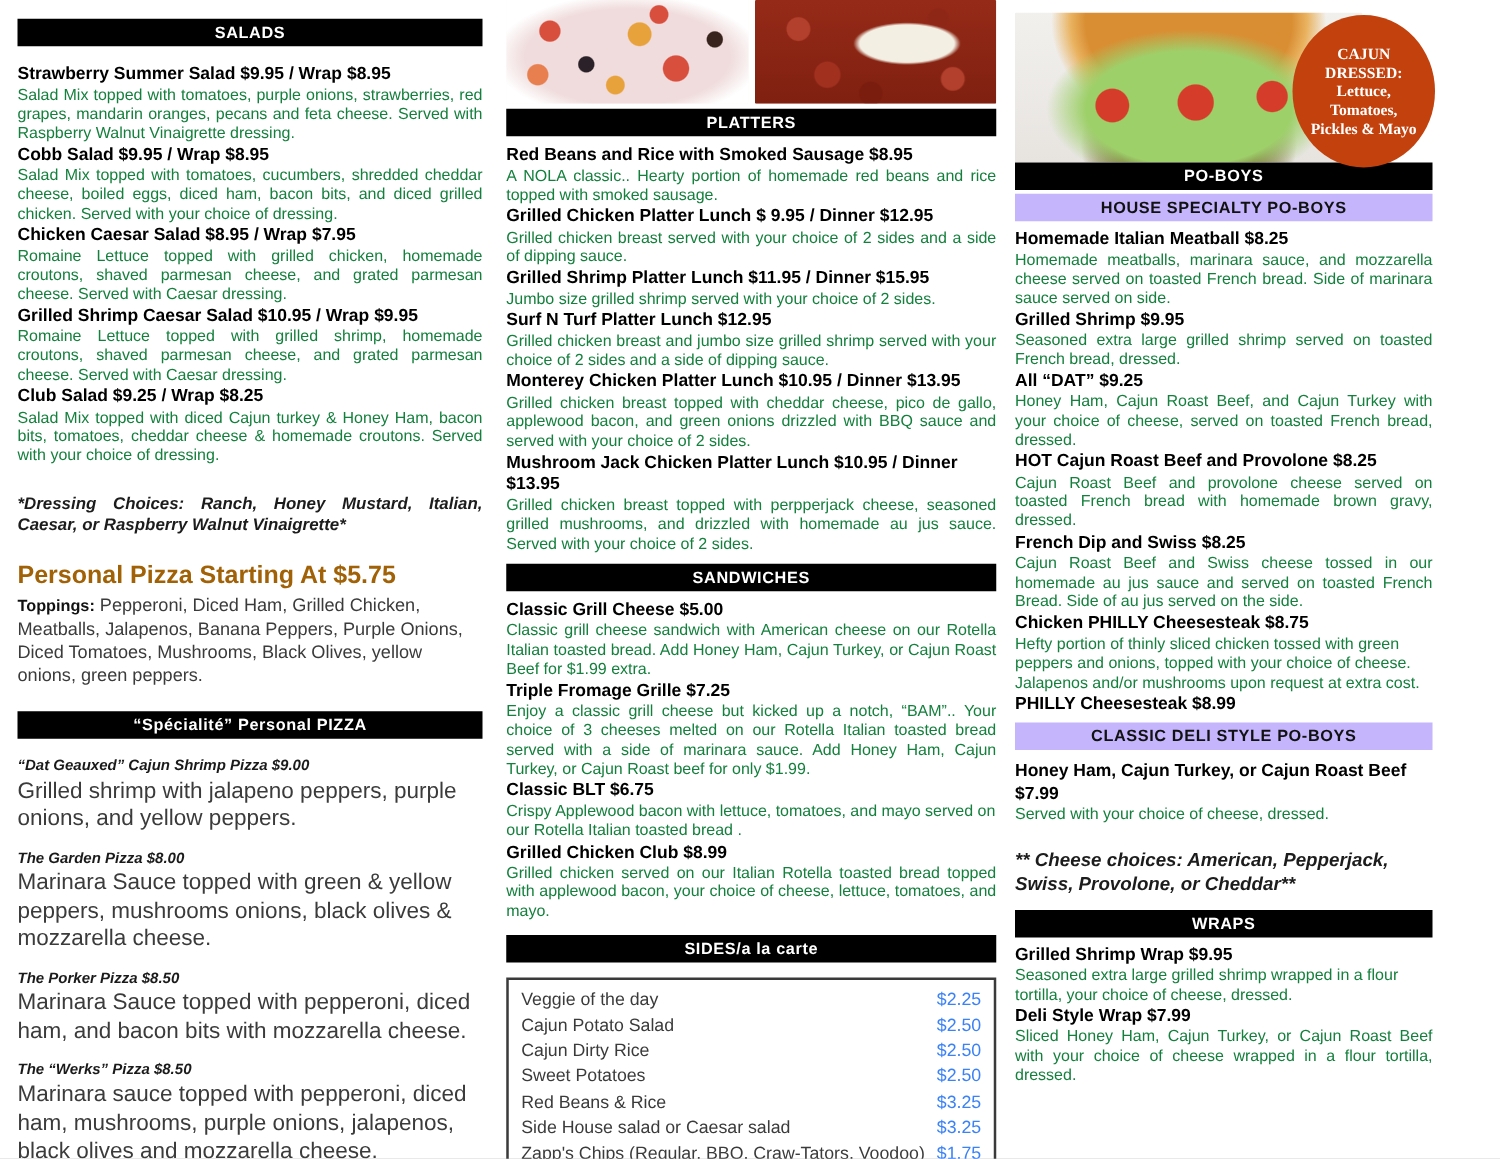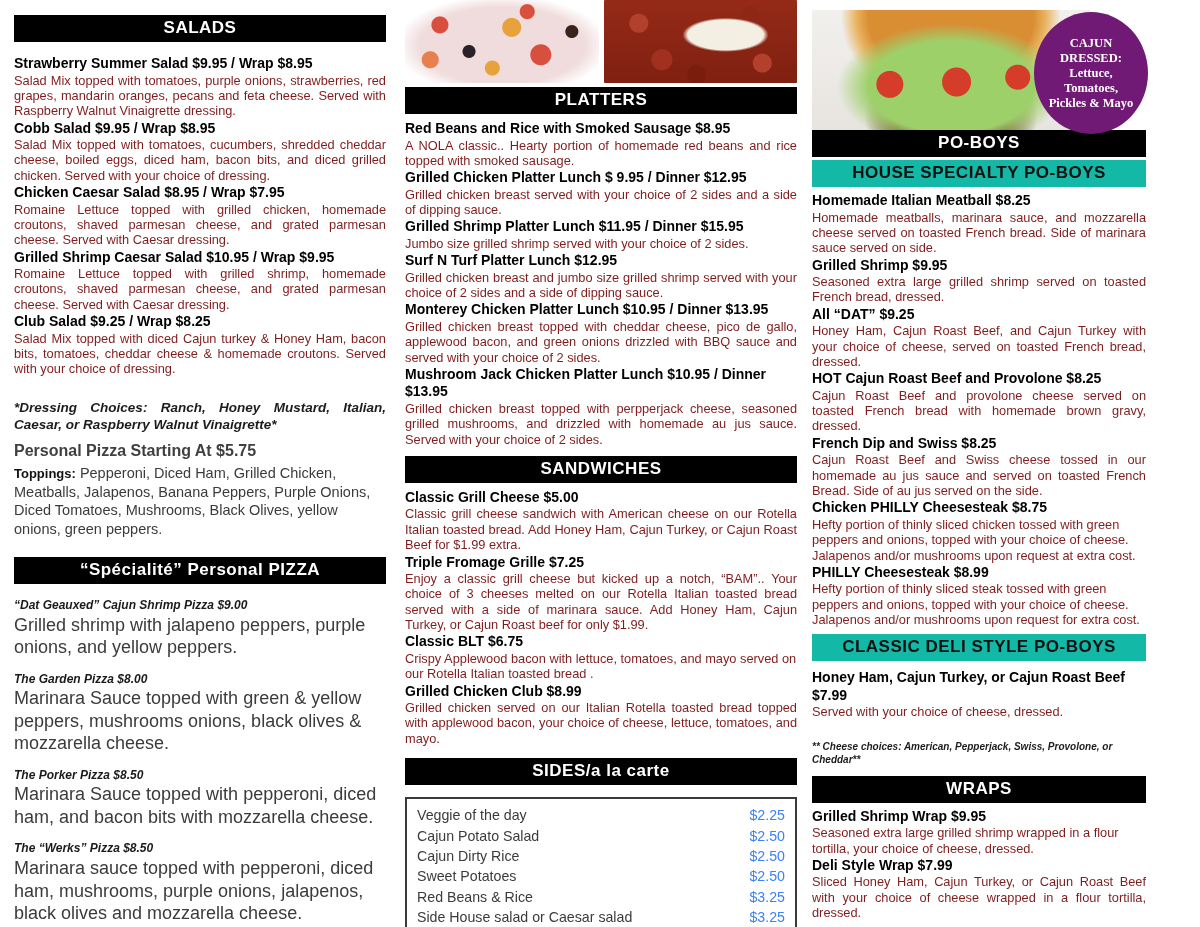--- a/index.html
+++ b/index.html
@@ -5,34 +5,34 @@
   * { margin:0; padding:0; box-sizing:border-box; }
   body { font-family:"Liberation Sans", sans-serif; background:#888; }
   #page { position:relative; width:1200px; height:927px; background:#ffffff; overflow:hidden; }
 
   .col { position:absolute; top:0; }
   .col-left  { left:14px;  top:15px; width:372px; }
   .col-mid   { left:405px; top:0;    width:392px; }
   .col-right { left:812px; top:10px; width:334px; }
 
   .bar { background:#000; color:#fff; text-align:center; font-weight:bold;
-         font-size:17px; padding:3px 0 4px; letter-spacing:.5px; }
-  .bar.red { background:#14b8a6; color:#111; }
+         font-size:13px; padding:3px 0 4px; letter-spacing:.5px; }
+  .bar.red { background:#c4b5fd; color:#111; }
 
   .mi { margin-bottom:1px; }
   .mi-name { font-size:14px; font-weight:bold; color:#000000; line-height:1.25; }
-  .mi-desc { font-size:12.8px; color:#7f1d1d; line-height:1.2; text-align:justify; }
+  .mi-desc { font-size:12.8px; color:#15803d; line-height:1.2; text-align:justify; }
   .mi-desc.rag { text-align:left; }
 
   .salads-list { margin-top:13px; }
   .note { font-size:13.5px; font-weight:bold; font-style:italic; color:#1c1c1c;
           margin-top:22px; text-align:justify; line-height:1.3; }
 
   .cyo-bar { margin-top:16px; }
-  .cyo-start { font-size:16px; font-weight:bold; color:#404040; margin-top:8px; }
+  .cyo-start { font-size:20px; font-weight:bold; color:#a16207; margin-top:20px; }
   .cyo-tops { font-size:14.5px; color:#3b3b3b; line-height:1.3; margin-top:4px; }
   .cyo-tops b { font-size:13px; color:#111; }
 
   .spec-bar { margin-top:18px; }
   .spec-list { margin-top:14px; }
   .spec-item { margin-bottom:13px; }
   .spec-name { font-size:12px; font-weight:bold; font-style:italic; color:#1a1a1a; line-height:1.3; }
   .spec-desc { font-size:18px; color:#3b3b3b; line-height:1.25; }
 
   .mid-photos { display:flex; gap:5px; height:83px; }
@@ -73,34 +73,34 @@
     background:
       radial-gradient(circle at 28% 62%, #d63c2a 0 13px, transparent 14px),
       radial-gradient(circle at 52% 60%, #d63c2a 0 14px, transparent 15px),
       radial-gradient(circle at 74% 56%, #d63c2a 0 12px, transparent 13px),
       radial-gradient(ellipse at 50% 64%, #9ed06a 0 42%, transparent 58%),
       radial-gradient(ellipse at 50% 88%, #6b3a21 0 28%, transparent 44%),
       radial-gradient(ellipse at 50% 6%, #d98e33 0 42%, #e9b25f 48%, transparent 56%),
       linear-gradient(#f2f0ed,#e7e4e0); }
 
   .badge { position:absolute; left:1034px; top:12px; width:114px; height:122px;
-           background:#701a75; border-radius:50%; display:flex; flex-direction:column;
+           background:#c2410c; border-radius:50%; display:flex; flex-direction:column;
            justify-content:center; align-items:center; text-align:center;
            font-family:"Liberation Serif", serif; font-weight:bold; color:#fff;
            padding:0 12px; z-index:5; }
   .badge-title { font-size:12.5px; line-height:1.2; }
   .badge-body  { font-size:12.5px; line-height:1.2; }
 
   .poboys-bar { margin-top:0; }
   .hsp-bar { margin-top:3px; }
   .right-list { margin-top:5px; }
 
   .deli-bar { margin-top:7px; }
   .deli-item { margin-top:8px; }
-  .cheese-note { font-size:10px; font-weight:bold; font-style:italic; color:#1c1c1c;
+  .cheese-note { font-size:15px; font-weight:bold; font-style:italic; color:#1c1c1c;
                  margin-top:20px; line-height:1.3; }
 
   .wraps-bar { margin-top:10px; }
 </style>
 </head>
 <body>
 
 <div id="page">
 
   <div class="col col-left">
@@ -267,21 +267,20 @@
       <div class="mi">
         <div class="mi-name">French Dip and Swiss $8.25</div>
         <div class="mi-desc">Cajun Roast Beef and Swiss cheese tossed in our homemade au jus sauce and served on toasted French Bread. Side of au jus served on the side.</div>
       </div>
       <div class="mi">
         <div class="mi-name">Chicken PHILLY Cheesesteak $8.75</div>
         <div class="mi-desc rag">Hefty portion of thinly sliced chicken tossed with green peppers and onions, topped with your choice of cheese. Jalapenos and/or mushrooms upon request at extra cost.</div>
       </div>
       <div class="mi">
         <div class="mi-name">PHILLY Cheesesteak $8.99</div>
-        <div class="mi-desc rag">Hefty portion of thinly sliced steak tossed with green peppers and onions, topped with your choice of cheese. Jalapenos and/or mushrooms upon request for extra cost.</div>
       </div>
     </div>
     <div class="bar red deli-bar">CLASSIC DELI STYLE PO-BOYS</div>
     <div class="mi deli-item">
       <div class="mi-name">Honey Ham, Cajun Turkey, or Cajun Roast Beef  $7.99</div>
       <div class="mi-desc rag">Served with your choice of cheese, dressed.</div>
     </div>
     <div class="cheese-note">** Cheese choices: American, Pepperjack, Swiss, Provolone, or Cheddar**</div>
     <div class="bar wraps-bar">WRAPS</div>
     <div class="right-list">

